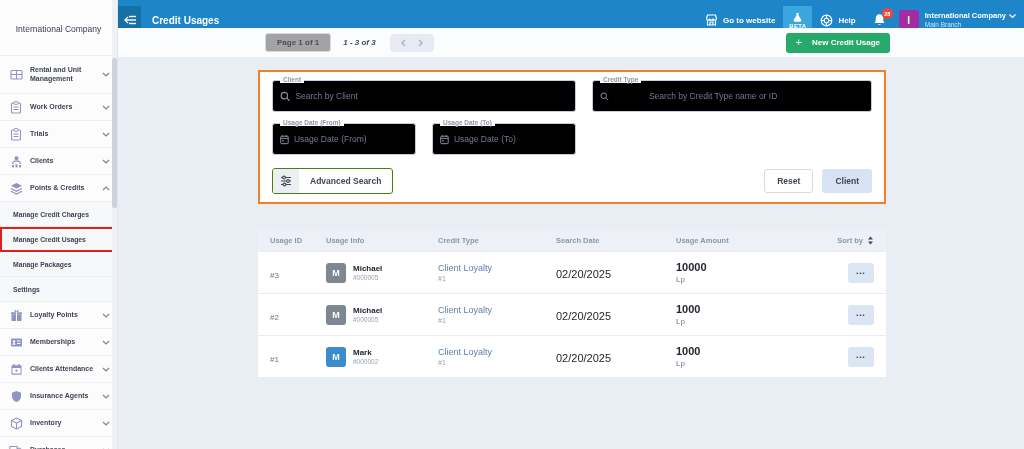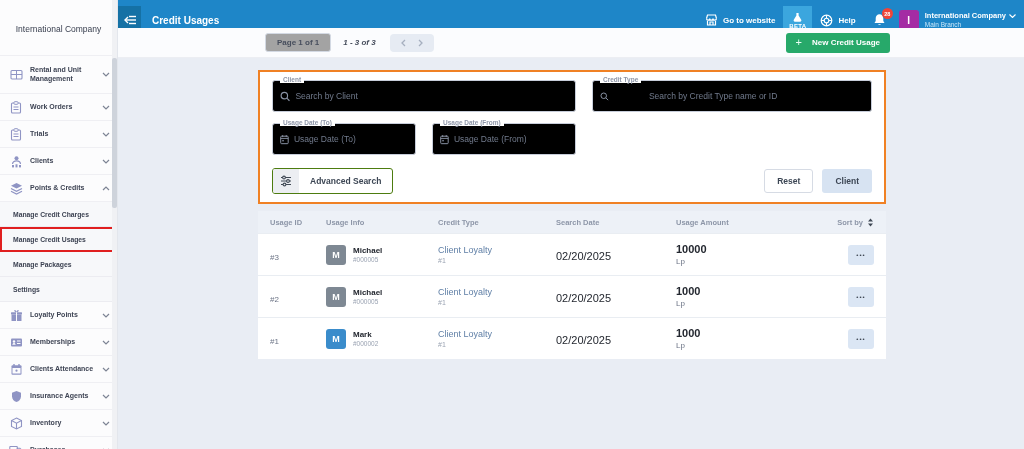--- a/index.html
+++ b/index.html
@@ -60,21 +60,21 @@
   .f-date { width:144px; }
   .frow3 { margin-top:13px; display:flex; align-items:center; }
   .adv-btn { display:flex; align-items:stretch; border:1px solid #4d7c0f; border-radius:3px; overflow:hidden; height:26px; cursor:pointer; background:#fff; }
   .adv-btn .adv-icon { width:26px; background:#eceef2; display:flex; align-items:center; justify-content:center; }
   .adv-btn .adv-label { display:flex; align-items:center; padding:0 11px; font-size:8.5px; font-weight:600; color:#3c4654; }
   .frow3 .spacer { flex:1; }
   .reset-btn { height:24px; padding:0 12px; background:#fff; border:1px solid #d6dbe4; border-radius:3px; font-size:8.5px; font-weight:600; color:#3c4654; cursor:pointer; margin-right:9px; font-family:"Liberation Sans",sans-serif; }
   .search-btn { height:24px; padding:0 13px; background:#d7e3f2; border:none; border-radius:3px; font-size:8.5px; font-weight:600; color:#3c4654; cursor:pointer; font-family:"Liberation Sans",sans-serif; }
 
   
-  .table { margin:7px 0 0 140px; width:628px; background:#fff; }
+  .table { margin:25px 0 0 140px; width:628px; background:#fff; }
   .thead { display:flex; align-items:center; height:22px; background:#edf1f7; }
   .th { font-size:7.5px; color:#8d96a8; font-weight:600; }
   .trow { display:flex; align-items:center; height:42px; border-top:1px solid #e9edf2; background:#fff; }
   .col-id     { width:68px;  padding-left:12px; }
   .col-client { width:112px; }
   .col-type   { width:118px; }
   .col-date   { width:120px; }
   .col-amount { width:148px; }
   .col-actions{ width:62px; display:flex; justify-content:flex-end; padding-right:12px; align-items:center; gap:4px; }
   .cell-id { font-size:8px; color:#6c7486; }
@@ -385,40 +385,40 @@
         <span class="flabel">Credit Type</span>
         <svg width="11" height="11" viewBox="0 0 11 11">
             <circle cx="4.6" cy="4.6" r="3.4" fill="none" stroke="#8a93a5" stroke-width="1.2"></circle>
             <line x1="7.2" y1="7.2" x2="10" y2="10" stroke="#8a93a5" stroke-width="1.2"></line>
           </svg>
         <input type="text" placeholder="Search by Credit Type name or ID" style="">
       </div>
     </div>
     <div class="frow frow2">
       <div class="field f-date">
+        <span class="flabel">Usage Date (From)</span>
+        <svg width="10" height="11" viewBox="0 0 10 11">
+            <rect x="0.8" y="1.8" width="8.4" height="8.4" rx="1" fill="none" stroke="#8a93a5" stroke-width="1.1"></rect>
+            <line x1="3" y1="0.6" x2="3" y2="2.8" stroke="#8a93a5" stroke-width="1.1"></line>
+            <line x1="7" y1="0.6" x2="7" y2="2.8" stroke="#8a93a5" stroke-width="1.1"></line>
+            <line x1="0.8" y1="4.3" x2="9.2" y2="4.3" stroke="#8a93a5" stroke-width="1"></line>
+            <rect x="2.6" y="6" width="1.6" height="1.6" fill="#8a93a5"></rect>
+          </svg>
+        <input type="text" placeholder="Usage Date (From)" style="">
+      </div>
+      <div class="field f-date">
         <span class="flabel">Usage Date (To)</span>
         <svg width="10" height="11" viewBox="0 0 10 11">
             <rect x="0.8" y="1.8" width="8.4" height="8.4" rx="1" fill="none" stroke="#8a93a5" stroke-width="1.1"></rect>
             <line x1="3" y1="0.6" x2="3" y2="2.8" stroke="#8a93a5" stroke-width="1.1"></line>
             <line x1="7" y1="0.6" x2="7" y2="2.8" stroke="#8a93a5" stroke-width="1.1"></line>
             <line x1="0.8" y1="4.3" x2="9.2" y2="4.3" stroke="#8a93a5" stroke-width="1"></line>
             <rect x="2.6" y="6" width="1.6" height="1.6" fill="#8a93a5"></rect>
           </svg>
         <input type="text" placeholder="Usage Date (To)" style="">
-      </div>
-      <div class="field f-date">
-        <span class="flabel">Usage Date (From)</span>
-        <svg width="10" height="11" viewBox="0 0 10 11">
-            <rect x="0.8" y="1.8" width="8.4" height="8.4" rx="1" fill="none" stroke="#8a93a5" stroke-width="1.1"></rect>
-            <line x1="3" y1="0.6" x2="3" y2="2.8" stroke="#8a93a5" stroke-width="1.1"></line>
-            <line x1="7" y1="0.6" x2="7" y2="2.8" stroke="#8a93a5" stroke-width="1.1"></line>
-            <line x1="0.8" y1="4.3" x2="9.2" y2="4.3" stroke="#8a93a5" stroke-width="1"></line>
-            <rect x="2.6" y="6" width="1.6" height="1.6" fill="#8a93a5"></rect>
-          </svg>
-        <input type="text" placeholder="Usage Date (From)" style="">
       </div>
     </div>
     <div class="frow3">
       <div class="adv-btn">
         <span class="adv-icon">
           <svg width="12" height="12" viewBox="0 0 12 12">
               <line x1="1" y1="2.5" x2="11" y2="2.5" stroke="#3f4854" stroke-width="1.2"></line>
               <line x1="1" y1="6" x2="11" y2="6" stroke="#3f4854" stroke-width="1.2"></line>
               <line x1="1" y1="9.5" x2="11" y2="9.5" stroke="#3f4854" stroke-width="1.2"></line>
               <circle cx="4" cy="2.5" r="1.4" fill="#eceef2" stroke="#3f4854" stroke-width="1.1"></circle>

